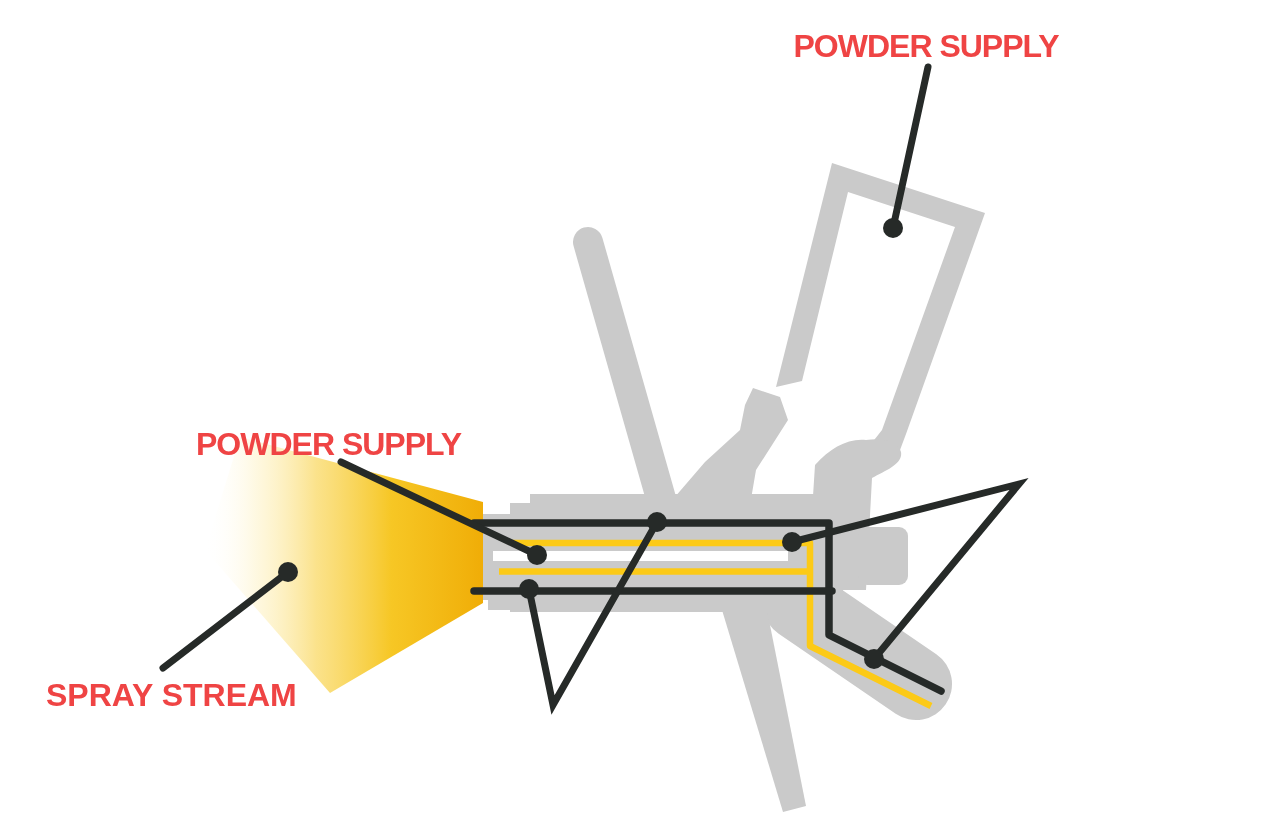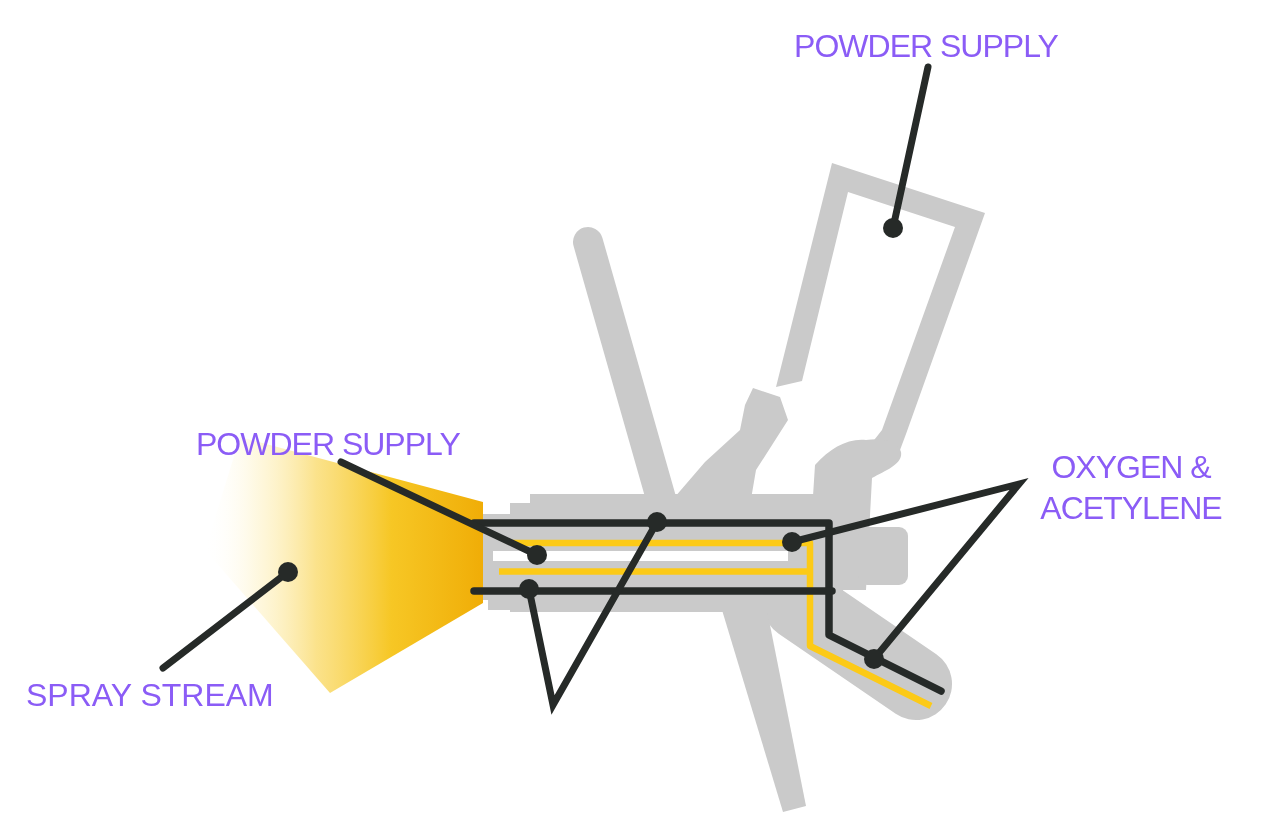--- a/index.html
+++ b/index.html
@@ -7,30 +7,30 @@
     position:relative;
     width:1269px;
     height:817px;
     background:#ffffff;
     overflow:hidden;
     font-family:"Liberation Sans", sans-serif;
   }
   .stage svg{position:absolute;left:0;top:0;}
   .lbl{
     position:absolute;
-    font-weight:normal;
+    font-weight:bold;
     font-size:32px;
     letter-spacing:-1px;
-    color:#8b5cf6;
+    color:#ef4444;
     white-space:nowrap;
     line-height:36px;
   }
   .lbl-powder-top{left:778px;top:28px;width:296px;text-align:center;}
   .lbl-powder-left{left:196px;top:426px;}
-  .lbl-spray{left:26px;top:677px;letter-spacing:0px;}
+  .lbl-spray{left:46px;top:677px;letter-spacing:0px;}
   .lbl-compressed{left:401px;top:711px;letter-spacing:0px;}
   .lbl-oxygen{left:1026px;top:447px;width:210px;text-align:center;line-height:41px;}
 </style>
 </head>
 <body>
 
 <div class="stage">
 
   <svg width="1269" height="817" viewBox="0 0 1269 817">
     <defs>
@@ -90,18 +90,14 @@
     </g>
   </svg>
 
   <div class="lbl lbl-powder-top">POWDER SUPPLY</div>
 
   <div class="lbl lbl-powder-left">POWDER SUPPLY</div>
 
   <div class="lbl lbl-spray">SPRAY STREAM</div>
 
 
-  <div class="lbl lbl-oxygen">
-    <div>OXYGEN &amp;</div>
-    <div>ACETYLENE</div>
-  </div>
 
 </div>
 
 </body></html>

